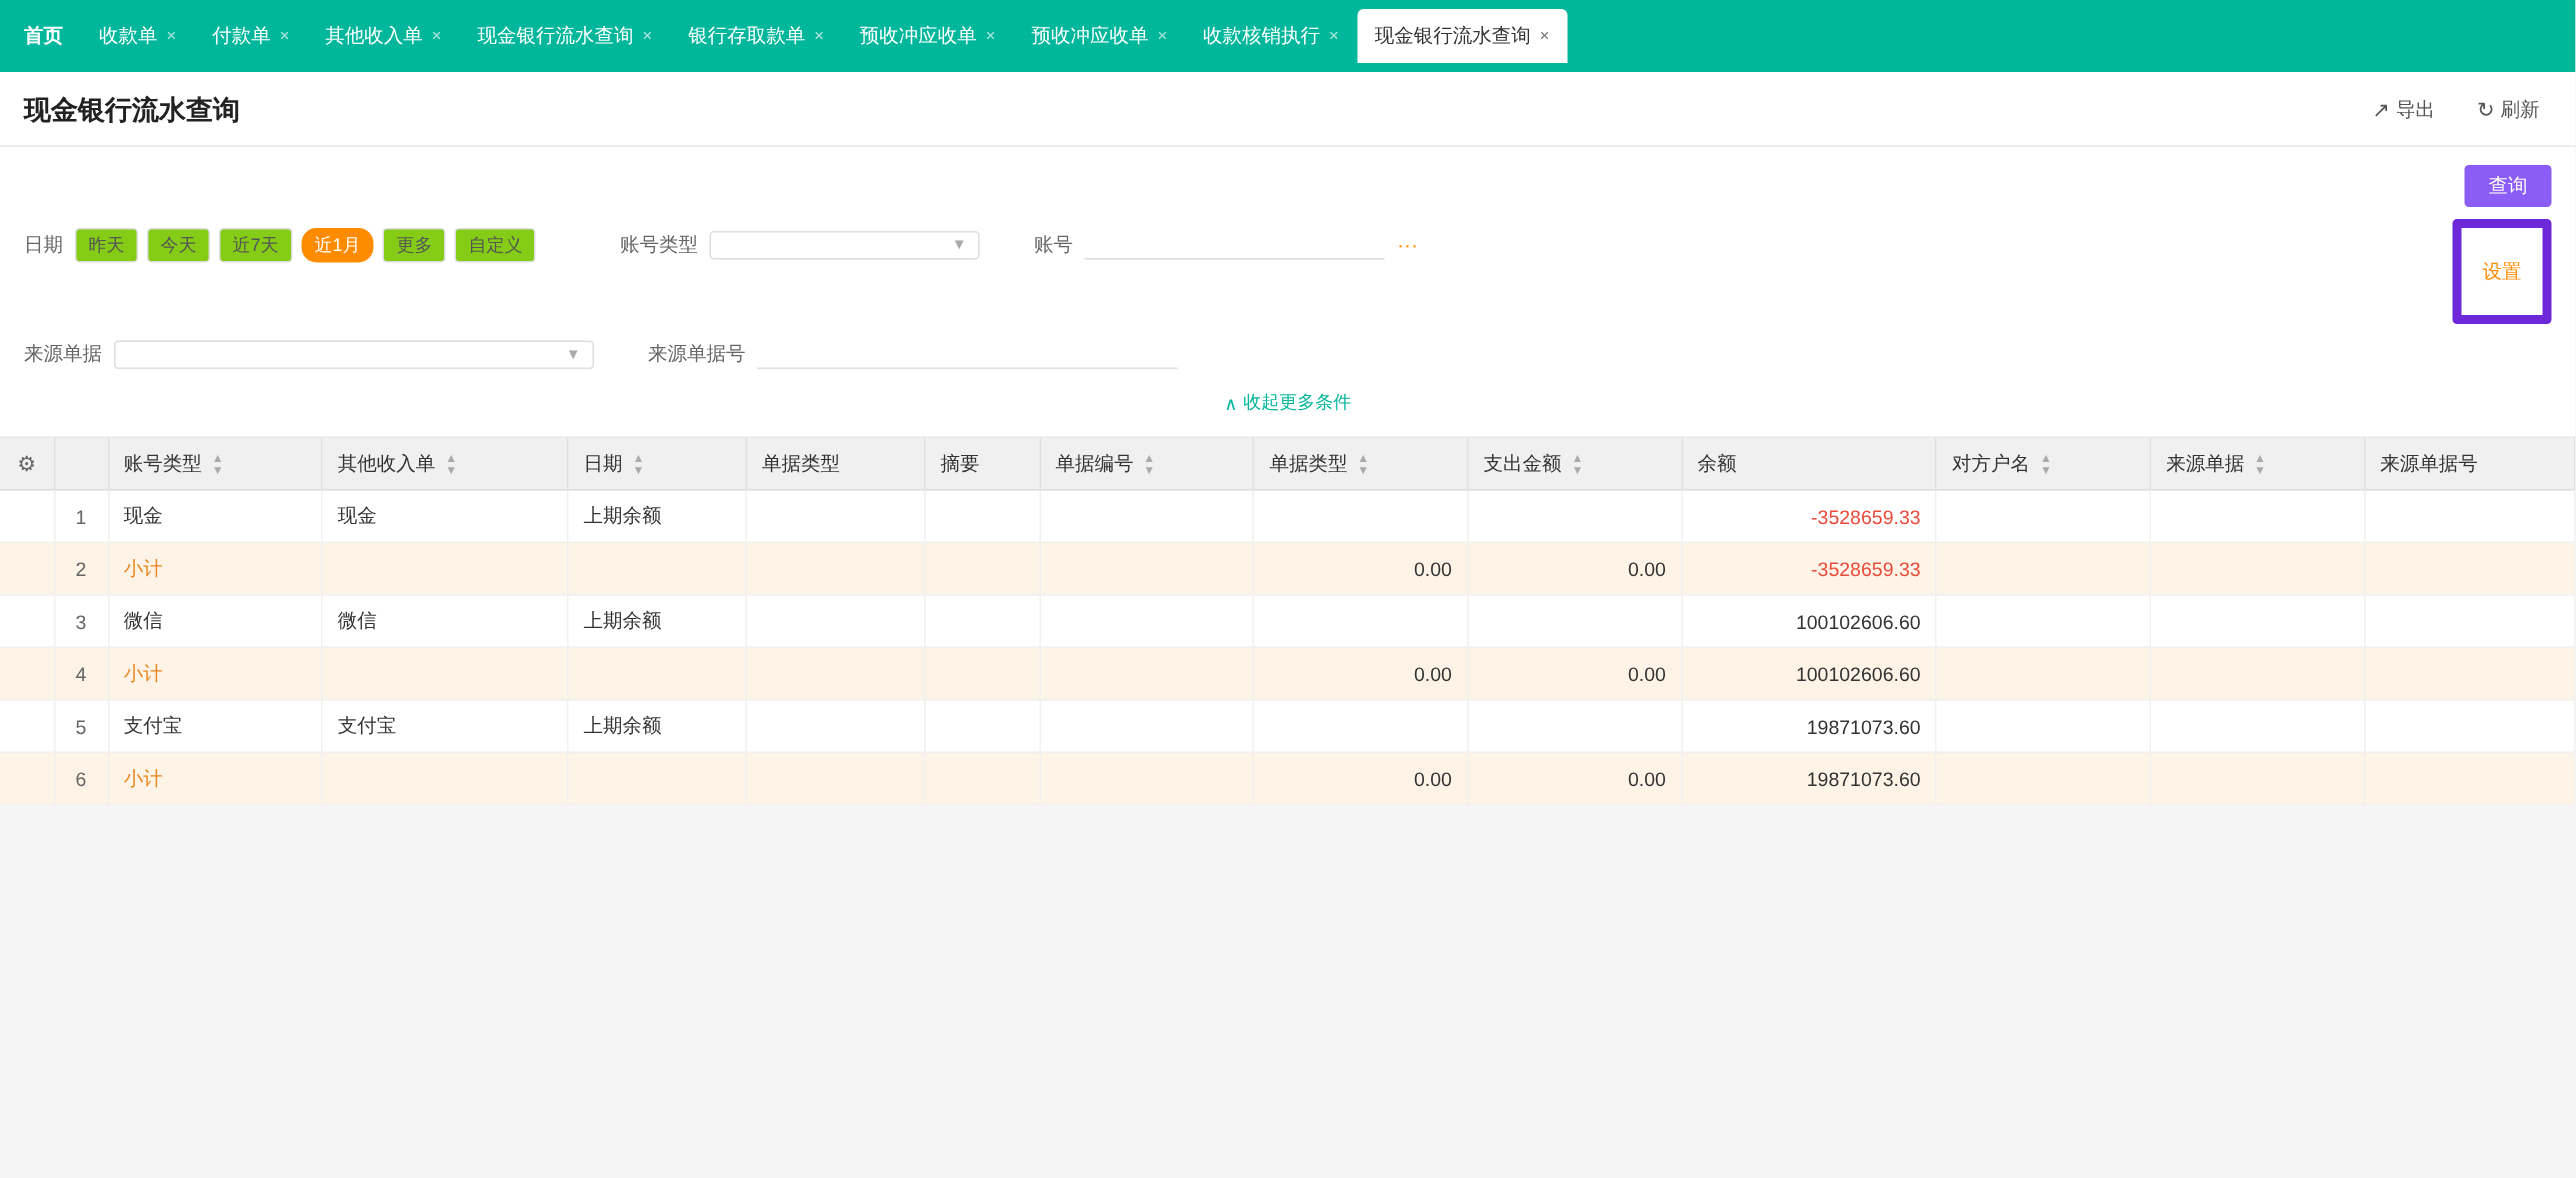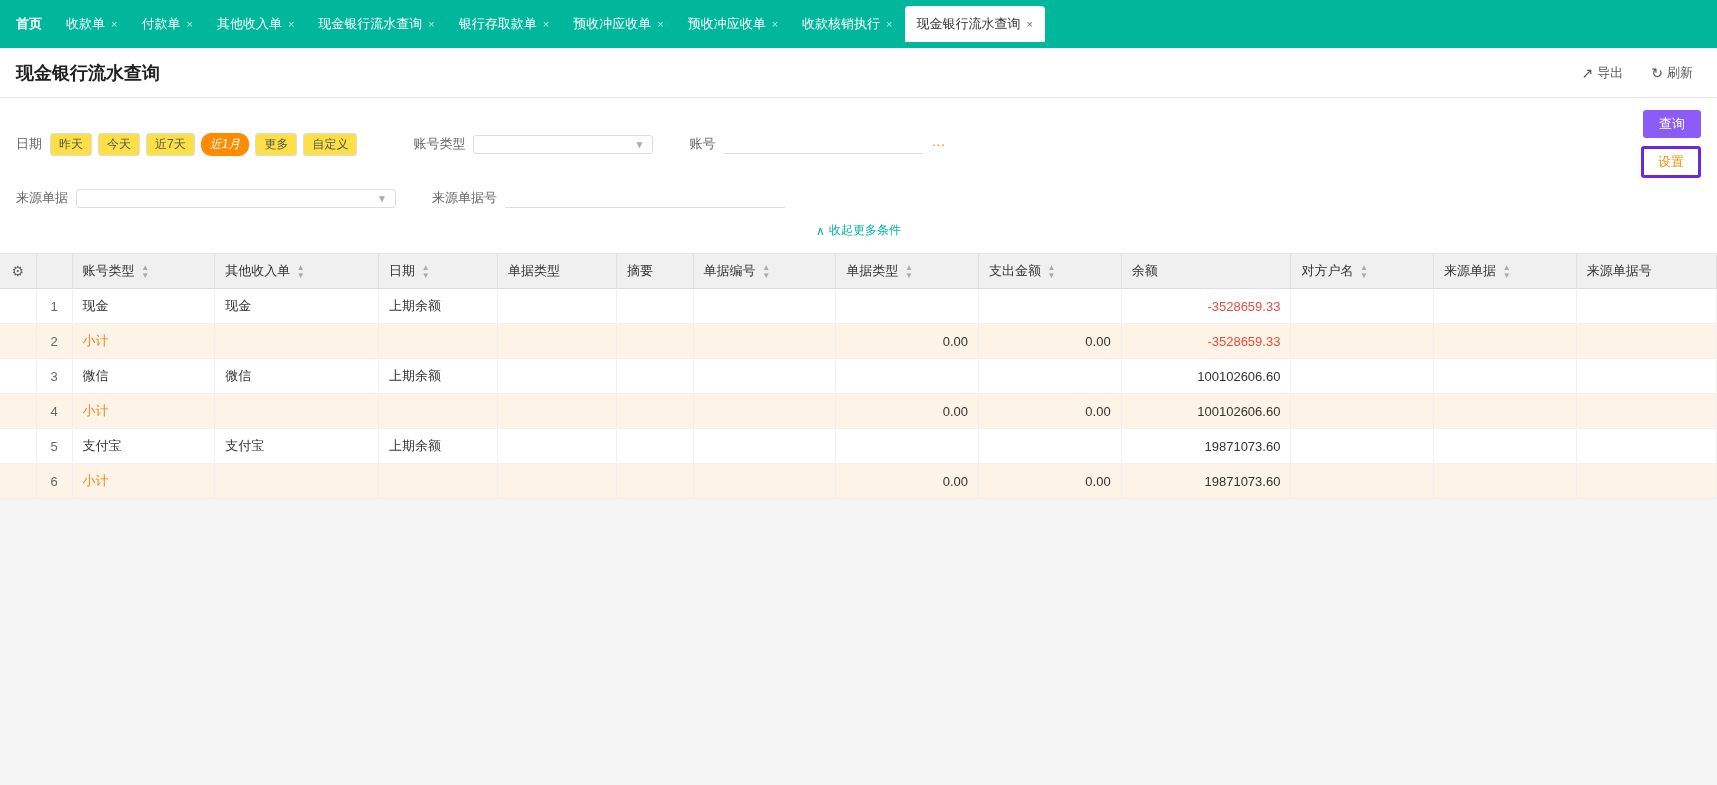--- a/index.html
+++ b/index.html
@@ -95,28 +95,27 @@
       align-items: center;
       gap: 6px;
     }
     .date-btn {
       padding: 2px 8px;
       border: 1px solid #ddd;
       border-radius: 3px;
       cursor: pointer;
       font-size: 12px;
       color: #555;
-      background: #fde047;
+      background: #84cc16;
     }
     .date-btn.active {
       background: #ff8c00;
       color: #fff;
       border-color: #ff8c00;
       border-radius: 10px;
-      font-style: italic;
     }
     .date-range {
       font-size: 12px;
       color: #666;
     }
     .filter-select {
       display: flex;
       align-items: center;
       border: 1px solid #ddd;
       border-radius: 3px;
@@ -141,23 +140,23 @@
       border-radius: 3px;
       padding: 5px 16px;
       cursor: pointer;
       font-size: 13px;
       display: block;
       margin-bottom: 4px;
     }
     .settings-btn {
       background: #fff;
       color: #ff8c00;
-      border: 3px solid #6d28d9;
+      border: 6px solid #6d28d9;
       border-radius: 3px;
-      padding: 4px 14px;
+      padding: 20px 14px;
       cursor: pointer;
       font-size: 13px;
     }
     .btn-group-right {
       display: flex;
       flex-direction: column;
       align-items: flex-end;
       gap: 4px;
     }
     .collapse-bar {

